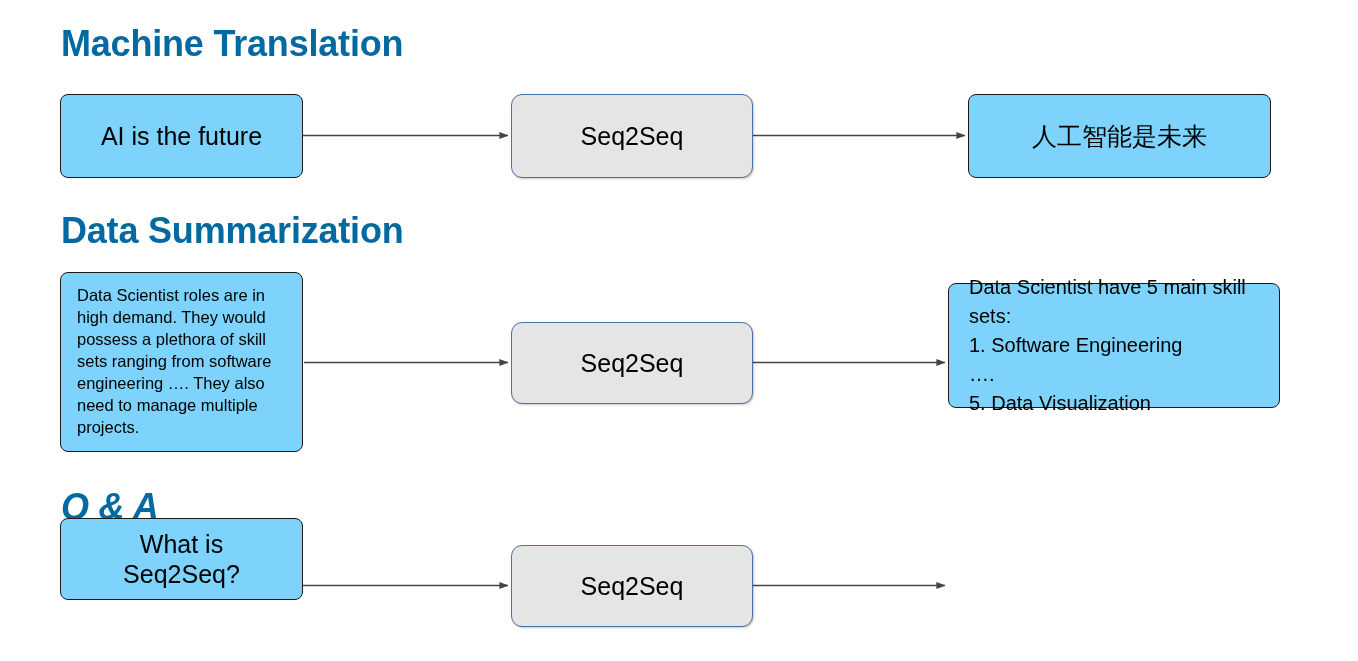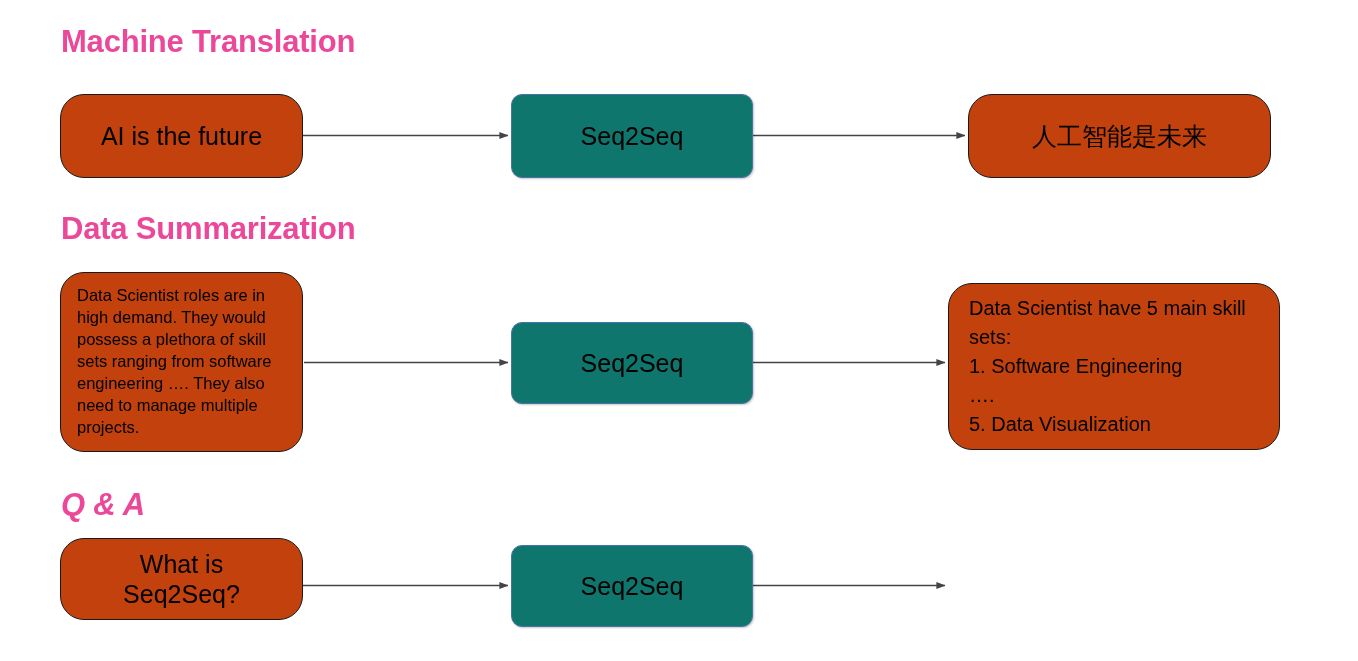--- a/index.html
+++ b/index.html
@@ -14,39 +14,39 @@
     font-family: "Liberation Sans", "DejaVu Sans", sans-serif;
     overflow: hidden;
   }
   .canvas {
     position: absolute;
     inset: 0;
   }
   .section-title {
     position: absolute;
     font-weight: bold;
-    color: #ec4899;
-    font-size: 31px;
+    color: #0369a1;
+    font-size: 36px;
     letter-spacing: -0.2px;
     white-space: nowrap;
     line-height: 1;
   }
   .node {
     position: absolute;
     box-sizing: border-box;
     border: 1.4px solid #1a1a1a;
-    border-radius: 24px;
-    background: #c2410c;
+    border-radius: 8px;
+    background: #7dd3fc;
     display: flex;
     align-items: center;
     justify-content: center;
     color: #000000;
   }
   .node.model {
-    background: #0f766e;
+    background: #e5e5e5;
     border: 1.2px solid #4a73ab;
     border-radius: 11px;
     box-shadow: 1px 1px 2px rgba(0,0,0,0.22);
   }
   .node .txt {
     white-space: pre-line;
     width: 100%;
   }
   .node.center .txt { text-align: center; }
   .node.left .txt { text-align: left; }
@@ -107,30 +107,30 @@
   <div class="section-title" style="left:61px; top:213px;">Data Summarization</div>
 
   <div class="node left pad-small" style="left:60px; top:272px; width:243px; height:180px;">
     <span class="txt t-sm">Data Scientist roles are in high demand. They would possess a plethora of skill sets ranging from software engineering …. They also need to manage multiple projects.</span>
   </div>
 
   <div class="node model center" style="left:511px; top:322px; width:242px; height:82px;">
     <span class="txt t-model">Seq2Seq</span>
   </div>
 
-  <div class="node left pad-box" style="left:948px; top:283px; width:332px; height:167px;">
+  <div class="node left pad-box" style="left:948px; top:283px; width:332px; height:125px;">
     <span class="txt t-md">Data Scientist have 5 main skill sets:
 1. Software Engineering
 ….
 5. Data Visualization</span>
   </div>
 
   <div class="section-title" style="left:61px; top:489px;font-style:italic;">Q &amp; A</div>
 
-  <div class="node center pad-lr-18" style="left:60px; top:538px; width:243px; height:82px;">
+  <div class="node center pad-lr-18" style="left:60px; top:518px; width:243px; height:82px;">
     <span class="txt t-lg">What is
 Seq2Seq?</span>
   </div>
 
   <div class="node model center" style="left:511px; top:545px; width:242px; height:82px;">
     <span class="txt t-model">Seq2Seq</span>
   </div>
 
 
 </div>

